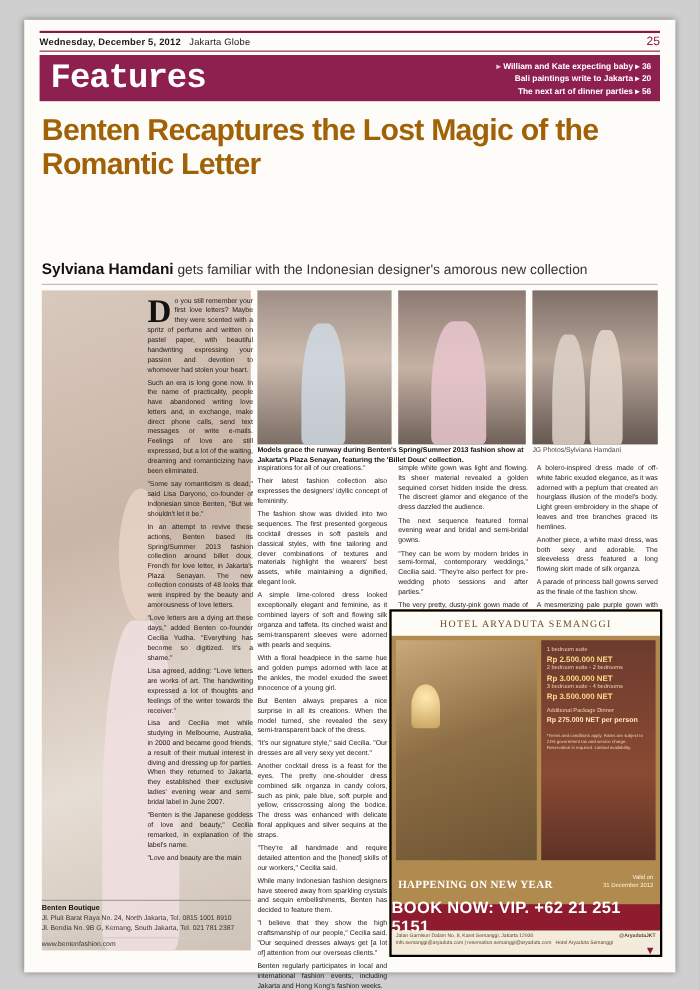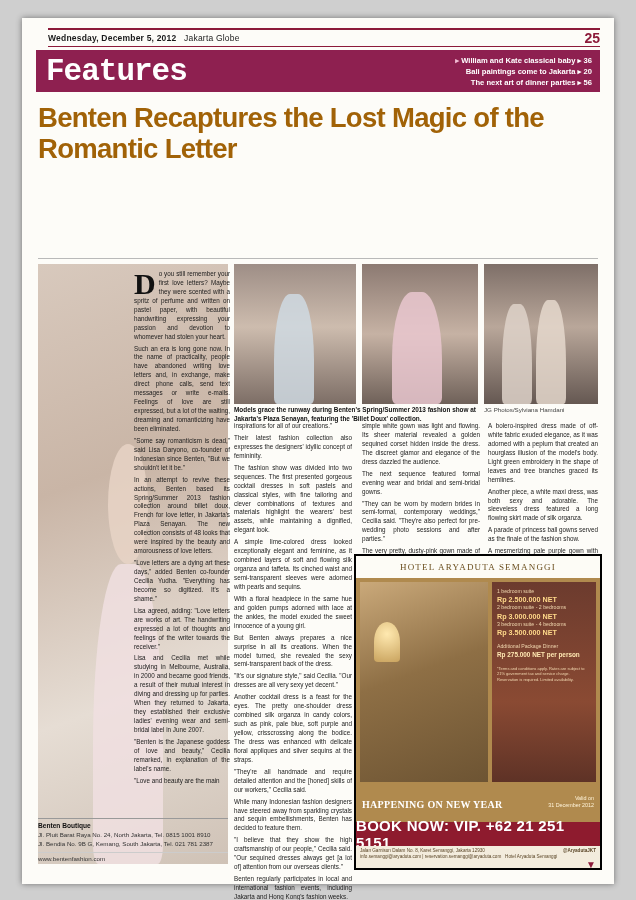--- a/index.html
+++ b/index.html
@@ -10,25 +10,25 @@
   }
   #paper{
     position:absolute;left:22px;top:18px;width:592px;height:866px;
     background:#fdfcf8;
     box-shadow:0 0 6px rgba(0,0,0,.45);
   }
   
   .masthead{
     position:absolute;left:14px;top:10px;right:14px;height:16px;
     border-top:2px solid #8c1a3a;border-bottom:1px solid #8c1a3a;
-    display:flex;align-items:center;justify-content:space-between;margin-left:12px;
+    display:flex;align-items:center;justify-content:space-between;
   }
   .masthead .mh-left{font-size:8.5px;font-weight:bold;color:#1a1a1a;letter-spacing:.2px;}
   .masthead .mh-left .paper-name{font-weight:normal;}
-  .masthead .mh-right{font-size:14px;font-weight:bold;color:#8c1a3a;}
+  .masthead .mh-right{font-size:11px;font-weight:normal;color:#8c1a3a;}
   
   .banner{
     position:absolute;left:14px;top:32px;right:14px;height:42px;
     background:#8e2050;
     display:flex;align-items:center;
   }
   .banner .word{
     color:#fff;font-size:31px;font-weight:bold;letter-spacing:-1px;
     margin-left:10px;line-height:1;font-family:Liberation Mono, monospace;
   }
@@ -162,39 +162,43 @@
         &nbsp;&nbsp;<span class="paper-name">Jakarta Globe</span>
       </div>
       <div class="mh-right">25</div>
     </div>
 
     <div class="banner">
       <div class="word">Features</div>
       <div class="promos">
         <div>
           <span class="bullet">▸</span>
-          <span>William and Kate classical baby</span>
+          <span>William and Kate expecting baby</span>
           <span>▸</span>
           <span>36</span>
         </div>
         <div>
-          <span>Bali paintings come to Jakarta</span>
+          <span>Bali paintings write to Jakarta</span>
           <span>▸</span>
           <span>20</span>
         </div>
         <div>
           <span>The next art of dinner parties</span>
           <span>▸</span>
           <span>56</span>
         </div>
       </div>
     </div>
 
     <div class="headline">Benten Recaptures the Lost Magic of the Romantic Letter</div>
 
+    <div class="byline">
+      <span class="author">Sylviana Hamdani</span>
+      <span class="rest">gets familiar with the Indonesian designer's amorous new collection</span>
+    </div>
     <div class="rule-under-byline"></div>
 
     <div class="photo ph-model">
       <div class="fig" style="left:55px;width:70px;height:300px;background:#f0dfe0;"></div>
       <div class="fig" style="left:70px;bottom:300px;width:40px;height:120px;background:#e8d3c6;border-radius:50%;"></div>
     </div>
     <div class="photo ph-runway1">
       <div class="fig" style="left:40px;width:40px;height:110px;background:#cfd9e2;"></div>
     </div>
     <div class="photo ph-runway2">

